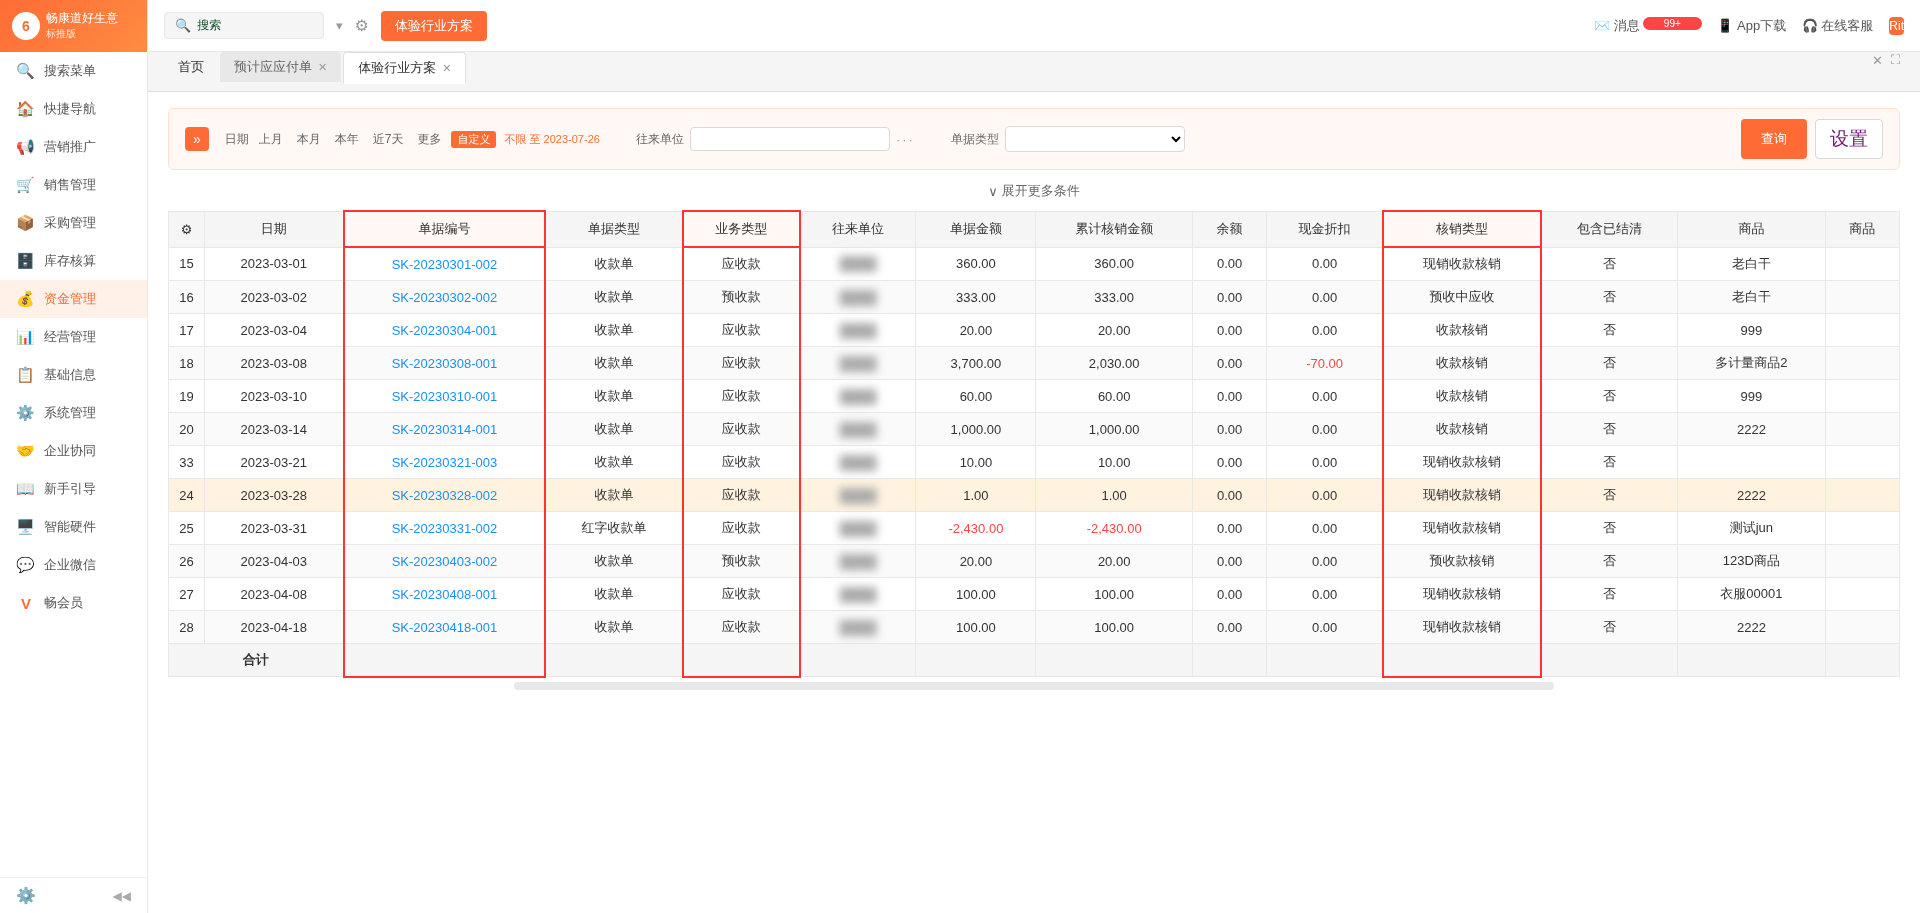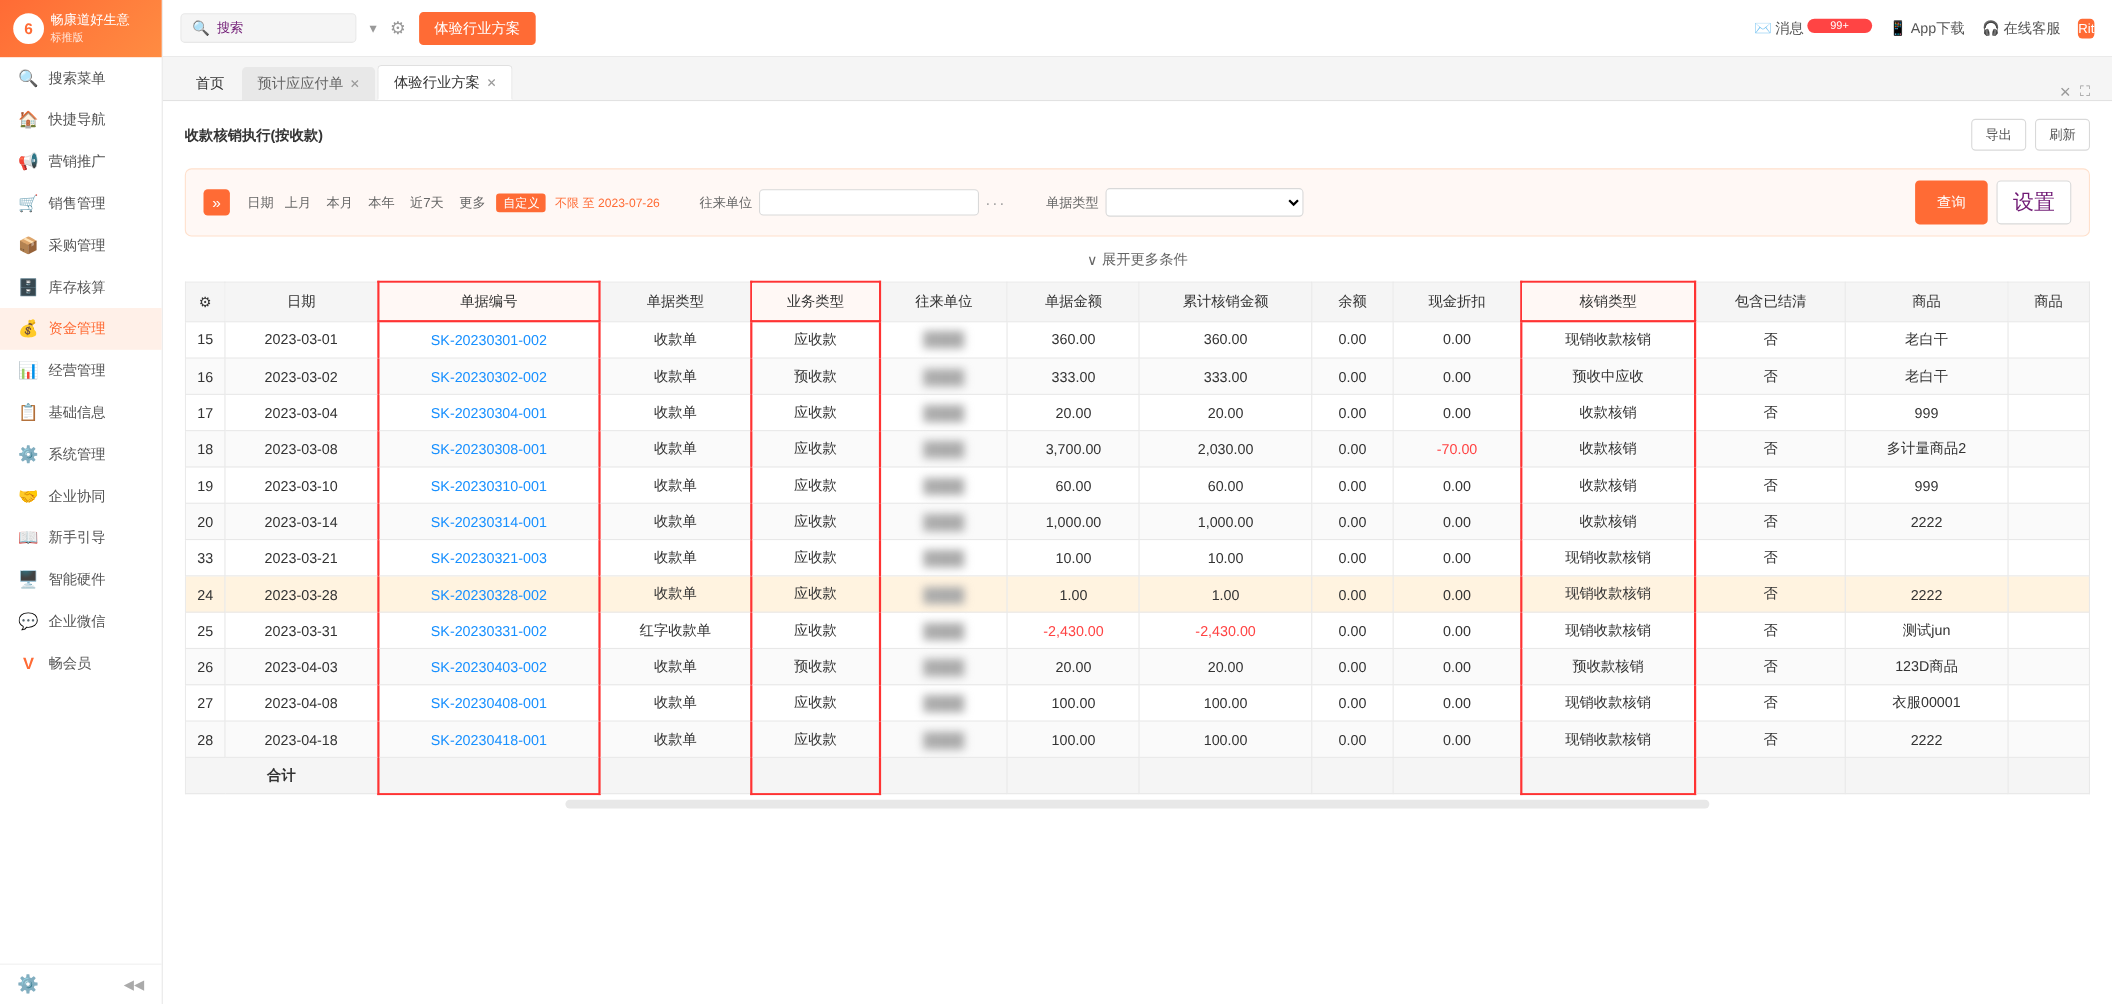--- a/index.html
+++ b/index.html
@@ -73,21 +73,21 @@
     .topbar-badge {
       background: #ff4444; color: #fff; border-radius: 10px;
       padding: 1px 21px; font-size: 10px; position: relative; top: -2px;
     }
 
     
     .tabbar {
       height: 40px;
       background: #f5f5f5;
       border-bottom: 1px solid #e0e0e0;
-      display: flex; align-items: flex-end; padding: 0 16px; gap: 2px;
+      display: flex; align-items: flex-start; padding: 0 16px; gap: 2px;
     }
     .tab {
       padding: 6px 14px;
       border-radius: 4px 4px 0 0;
       cursor: pointer;
       font-size: 13px;
       background: #e8e8e8;
       color: #666;
       display: flex; align-items: center; gap: 6px;
     }
@@ -251,21 +251,21 @@
     <span style="cursor:pointer;font-size:16px">⚙️</span>
     <span style="cursor:pointer;font-size:12px;color:#aaa">◀◀</span>
   </div>
 </div>
 
 <div class="main">
 
   <div class="topbar">
     <div class="topbar-search">
       <span>🔍</span>
-      <span style="color:#701a75;font-size:12px">搜索</span>
+      <span style="color:#14532d;font-size:12px">搜索</span>
     </div>
     <span style="color:#999;cursor:pointer">▾</span>
     <span style="color:#999;cursor:pointer;font-size:16px">⚙</span>
     <button class="topbar-btn-orange">体验行业方案</button>
     <div class="topbar-right">
       <span style="display:flex;align-items:center;gap:3px;cursor:pointer">
         <span>✉️</span>
         <span>消息</span>
         <span class="topbar-badge">99+</span>
       </span>
@@ -294,27 +294,20 @@
       <span class="tab-close">✕</span>
     </div>
     <div class="tab-actions">
       <span style="cursor:pointer">✕</span>
       <span style="cursor:pointer;font-size:13px">⛶</span>
     </div>
   </div>
 
   <div class="content">
 
-    <div class="page-title">
-      <span>收款核销执行(按收款)</span>
-      <div class="page-title-actions">
-        <button class="btn-outline" style="display:flex;align-items:center;gap:4px">导出</button>
-        <button class="btn-outline" style="display:flex;align-items:center;gap:4px">刷新</button>
-      </div>
-    </div>
 
     <div class="filter-bar">
       <button class="filter-expand-btn">»</button>
 
       <div class="filter-group">
         <span class="filter-label">日期</span>
         <span class="filter-link">上月</span>
         <span class="filter-link">本月</span>
         <span class="filter-link">本年</span>
         <span class="filter-link">近7天</span>

